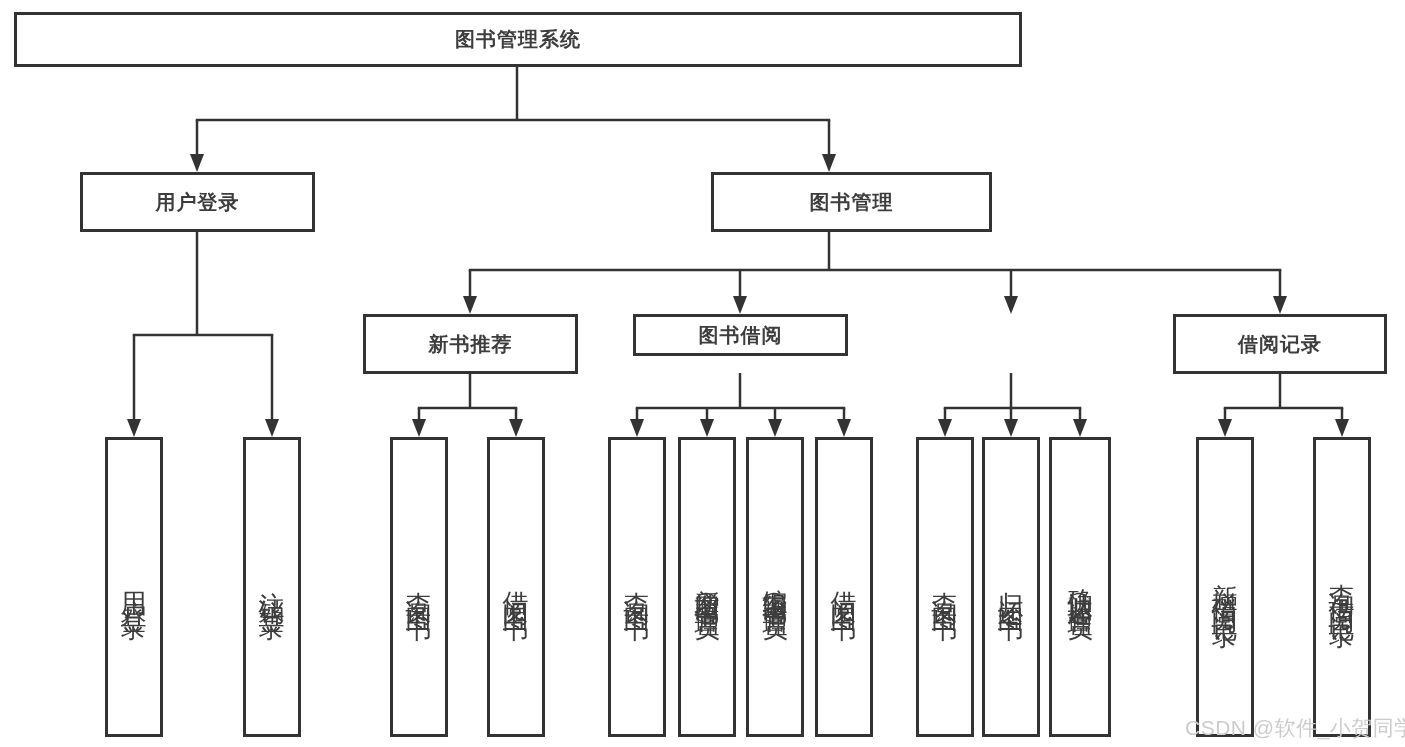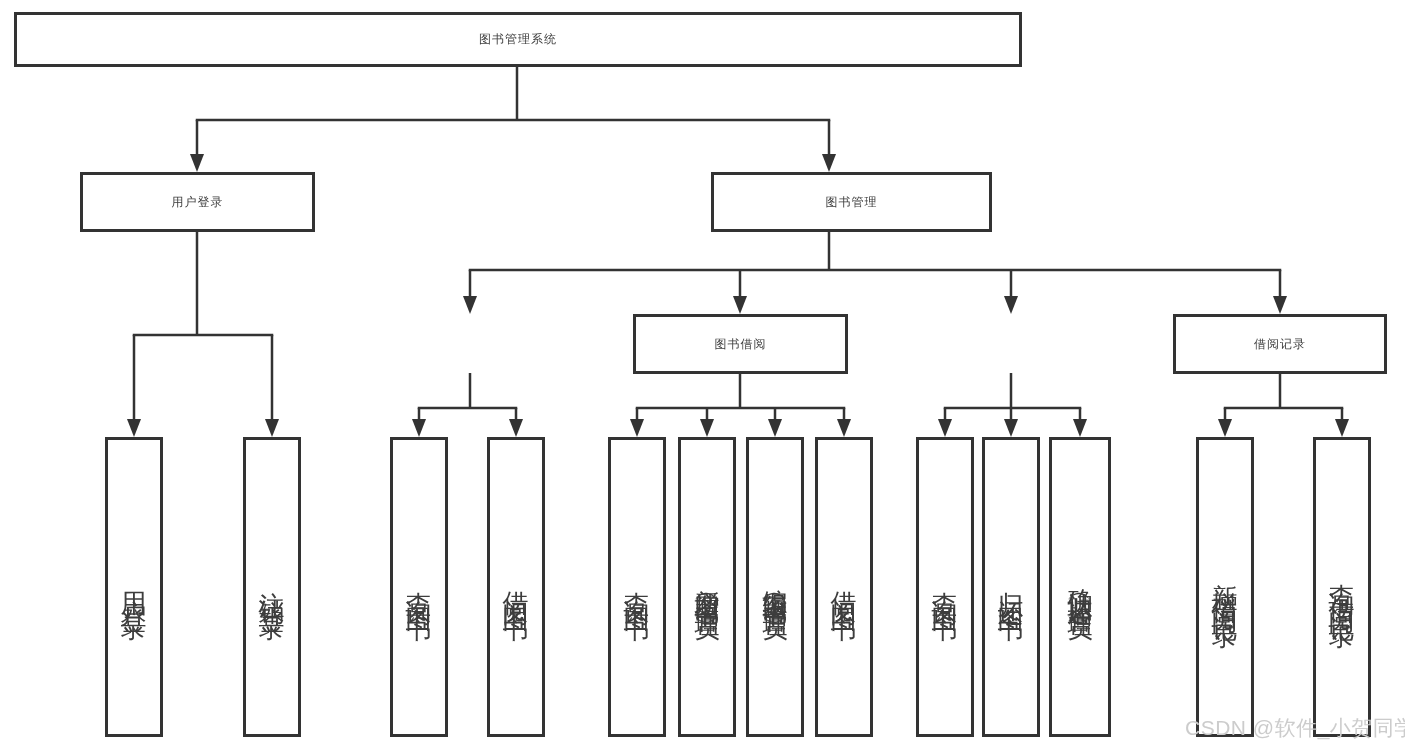--- a/index.html
+++ b/index.html
@@ -34,24 +34,25 @@
     position: absolute;
     box-sizing: border-box;
     background: #ffffff;
     border: 3px solid var(--line);
     display: flex;
     align-items: center;
     justify-content: center;
     z-index: 2;
   }
   .h-label {
-    font-size: 12px;
+    font-size: 20px;
     letter-spacing: 1px;
     white-space: nowrap;
     color: var(--text);
+    font-weight: bold;
   }
   .leaf { border-width: 3px; }
   .v-label {
     writing-mode: vertical-rl;
     text-orientation: upright;
     font-size: 26px;
     line-height: 1;
     letter-spacing: 8px;
     color: var(--text);
   }
@@ -141,21 +142,24 @@
     <span class="h-label">图书管理系统</span>
   </div>
 
   <div class="box" style="left:80px; top:172px; width:235px; height:60px;">
     <span class="h-label">用户登录</span>
   </div>
   <div class="box" style="left:711px; top:172px; width:281px; height:60px;">
     <span class="h-label">图书管理</span>
   </div>
 
-  <div class="box" style="left:633px; top:314px; width:215px; height:60px;">
+  <div class="box" style="left:363px; top:314px; width:215px; height:60px;">
+    <span class="h-label">新书推荐</span>
+  </div>
+  <div class="box" style="left:633px; top:314px; width:215px; height:42px;">
     <span class="h-label">图书借阅</span>
   </div>
   <div class="box" style="left:1173px; top:314px; width:214px; height:60px;">
     <span class="h-label">借阅记录</span>
   </div>
 
   <div class="box leaf" style="left:105px; top:437px; width:58px; height:300px;">
     <span class="v-label">用户登录</span>
   </div>
   <div class="box leaf" style="left:243px; top:437px; width:58px; height:300px;">

